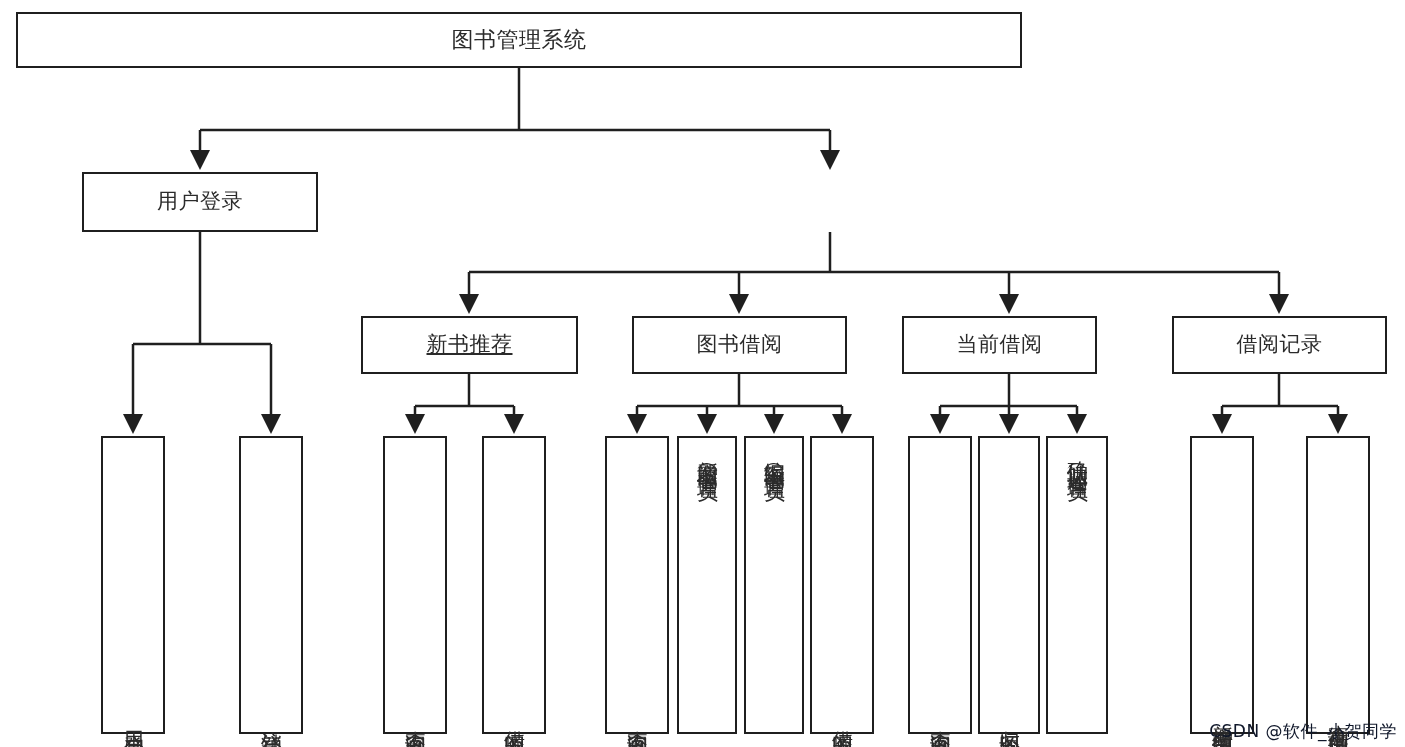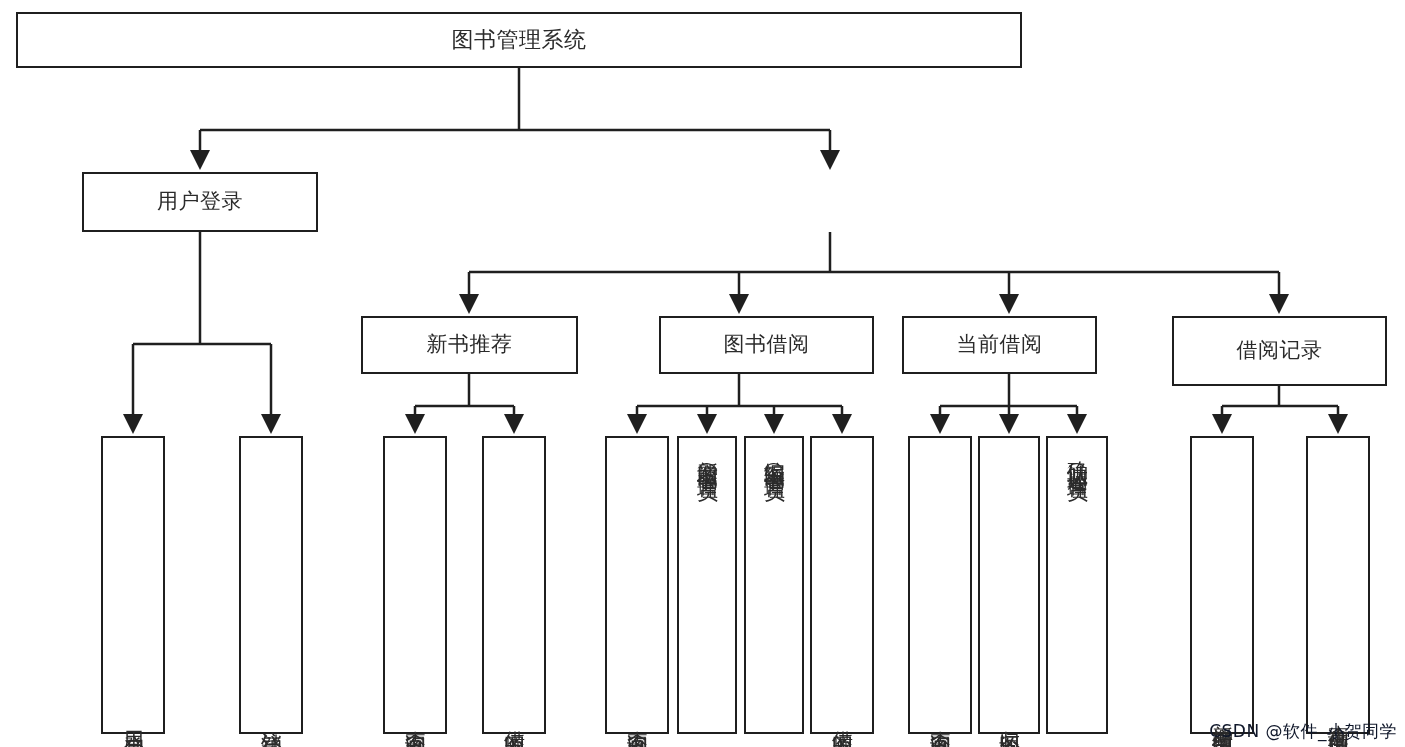--- a/index.html
+++ b/index.html
@@ -137,33 +137,33 @@
 
   <div class="node horiz root" style="left:16px; top:12px; width:1006px; height:56px;">
     <span class="node-label">图书管理系统</span>
   </div>
 
   <div class="node horiz" style="left:82px; top:172px; width:236px; height:60px;">
     <span class="node-label">用户登录</span>
   </div>
 
 
-  <div class="node horiz" style="left:361px; top:316px; width:217px; height:58px;">
+  <div class="node horiz" style="left:361px; top:316px; width:217px; height:58px;text-decoration:underline;">
     <span class="node-label">新书推荐</span>
   </div>
 
-  <div class="node horiz" style="left:632px; top:316px; width:215px; height:58px;margin-left:27px;">
+  <div class="node horiz" style="left:632px; top:316px; width:215px; height:58px;">
     <span class="node-label">图书借阅</span>
   </div>
 
   <div class="node horiz" style="left:902px; top:316px; width:195px; height:58px;">
     <span class="node-label">当前借阅</span>
   </div>
 
-  <div class="node horiz" style="left:1172px; top:316px; width:215px; height:70px;">
+  <div class="node horiz" style="left:1172px; top:316px; width:215px; height:58px;">
     <span class="node-label">借阅记录</span>
   </div>
 
   <div class="node vert" style="left:101px; top:436px; width:64px; height:298px;">
     <span class="node-label">用户登录</span>
   </div>
 
   <div class="node vert" style="left:239px; top:436px; width:64px; height:298px;">
     <span class="node-label">注销登录</span>
   </div>

